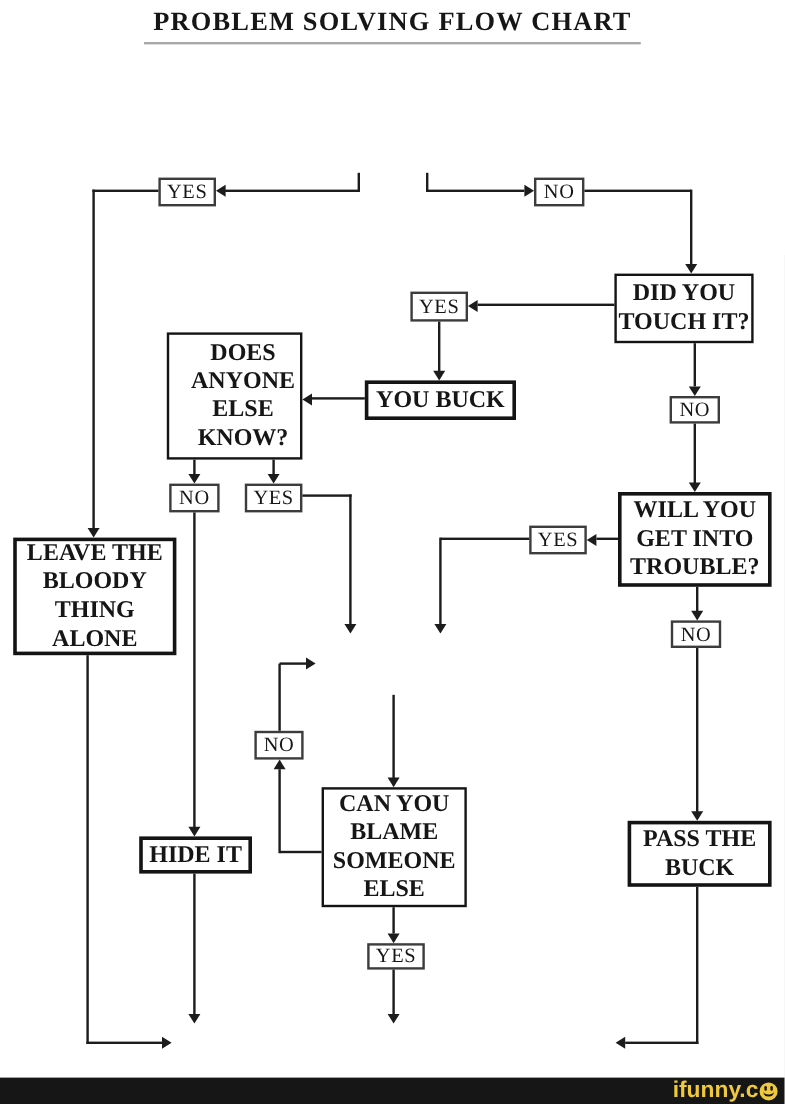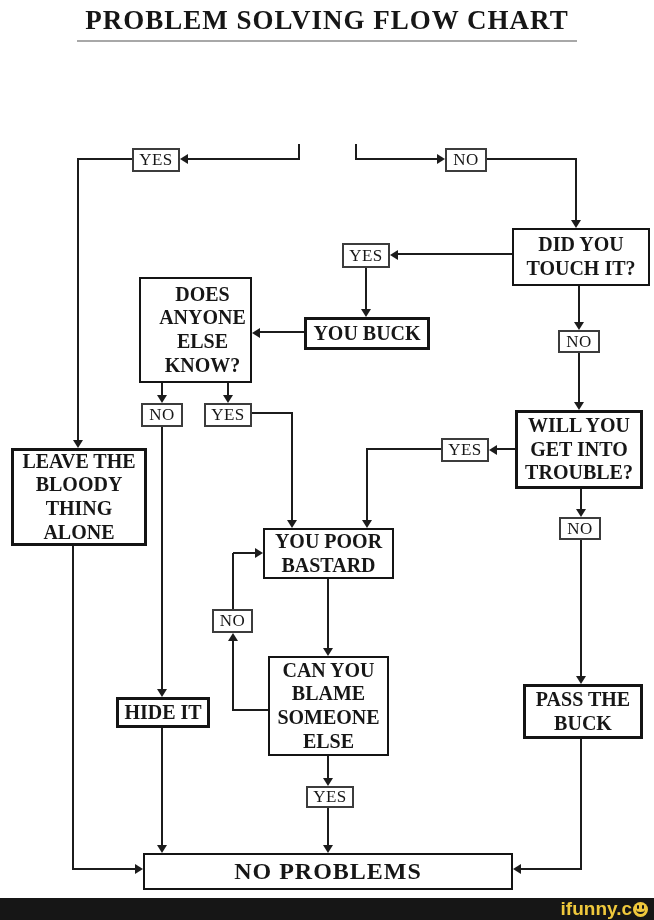--- a/index.html
+++ b/index.html
@@ -5,21 +5,21 @@
   html,body{margin:0;padding:0;background:#e8e8e8;}
   #stage{
     position:relative;width:654px;height:920px;background:#ffffff;
     font-family:"Liberation Serif",serif;color:#161616;overflow:hidden;
     margin:0 auto;
   }
   .title{
     position:absolute;top:5px;left:0;width:654px;text-align:center;
   }
   .title span{
-    display:inline-block;font-weight:bold;font-size:27px;letter-spacing:1px;
+    display:inline-block;font-weight:bold;font-size:22px;letter-spacing:1px;
     border-bottom:2px solid #a8a8a8;padding:0 8px 4px 8px;
   }
   .node{
     position:absolute;background:#fff;border:2px solid #141414;
     display:flex;align-items:center;justify-content:center;text-align:center;
     font-weight:bold;font-size:20px;line-height:1.18;white-space:pre-line;
     box-sizing:border-box;
   }
   .thick{border-width:3px;}
   .lab{
@@ -51,44 +51,41 @@
 </style>
 </head>
 <body>
 
 <div id="stage">
 
   <div class="title">
     <span>PROBLEM SOLVING FLOW CHART</span>
   </div>
 
-  <div class="node" style="left:512px;top:228px;width:138px;height:58px;"><span>DID YOU
+  <div class="node" style="left:512px;top:228px;width:116px;height:58px;"><span>DID YOU
 TOUCH IT?</span></div>
   <div class="node" style="left:139px;top:277px;width:113px;height:106px;padding-left:14px;"><span>DOES
 ANYONE
 ELSE
 KNOW?</span></div>
   <div class="node thick" style="left:304px;top:317px;width:126px;height:33px;"><span>YOU BUCK</span></div>
   <div class="node thick" style="left:11px;top:448px;width:136px;height:98px;"><span>LEAVE THE
 BLOODY
 THING
 ALONE</span></div>
   <div class="node thick" style="left:515px;top:410px;width:128px;height:79px;"><span>WILL YOU
 GET INTO
 TROUBLE?</span></div>
-  <div class="node" style="left:263px;top:528px;width:131px;height:51px;"><span>YOU POOR
-BASTARD</span></div>
   <div class="node" style="left:268px;top:656px;width:121px;height:100px;"><span>CAN YOU
 BLAME
 SOMEONE
 ELSE</span></div>
   <div class="node thick" style="left:523px;top:684px;width:120px;height:55px;"><span>PASS THE
 BUCK</span></div>
   <div class="node thick" style="left:116px;top:697px;width:94px;height:31px;"><span>HIDE IT</span></div>
-  <div class="node final" style="left:143px;top:853px;width:370px;height:37px;"><span>NO PROBLEMS</span></div>
 
   <div class="lab" style="left:132px;top:148px;width:48px;height:24px;">
       <span>YES</span>
     </div>
   <div class="lab" style="left:445px;top:148px;width:42px;height:24px;">
       <span>NO</span>
     </div>
   <div class="lab" style="left:342px;top:243px;width:48px;height:25px;">
       <span>YES</span>
     </div>

